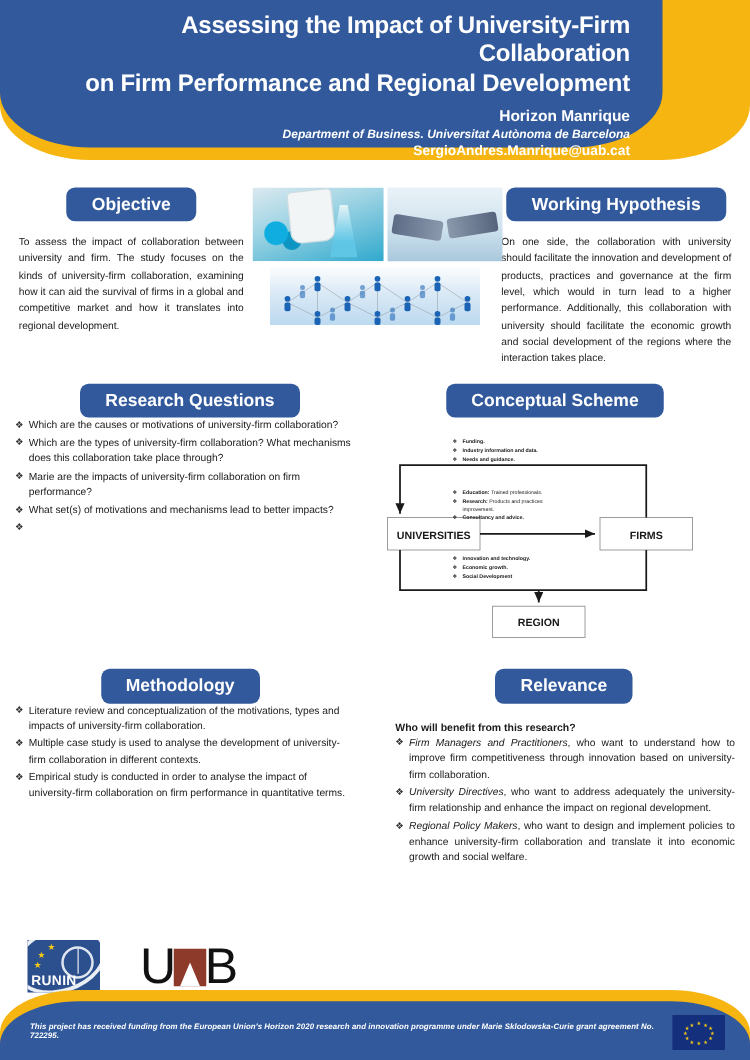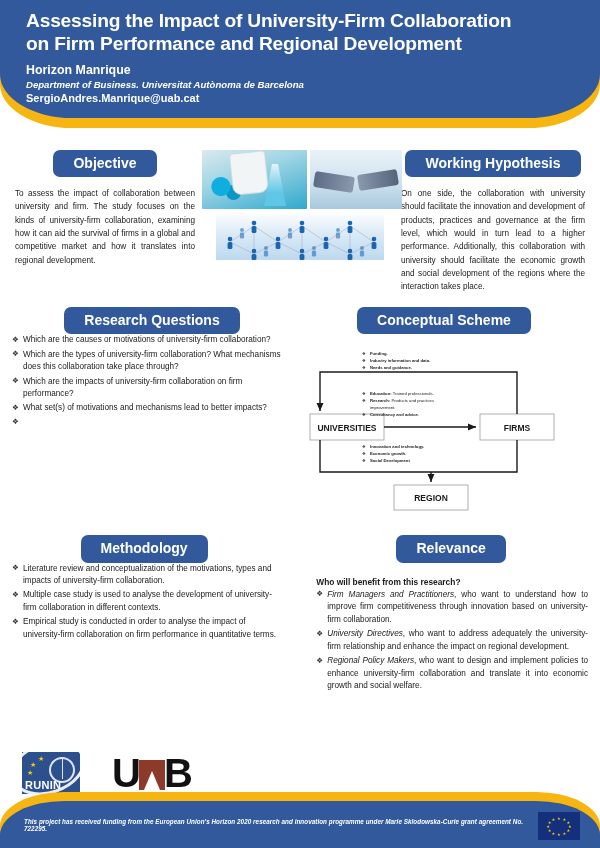--- a/index.html
+++ b/index.html
@@ -27,28 +27,28 @@
     left: 0; top: 0;
     width: 600px;
     height: 128px;
     background: #f6b511;
     border-bottom-left-radius: 72px 44px;
     border-bottom-right-radius: 72px 44px;
   }
   .header-blue {
     position: absolute;
     left: 0; top: 0;
-    width: 600px;
+    width: 530px;
     height: 118px;
     background: #31599c;
     border-bottom-left-radius: 72px 44px;
     border-bottom-right-radius: 72px 44px;
     box-sizing: border-box;
     padding: 9px 26px 0 26px;
-    text-align: left;
+    text-align: right;
   }
   .poster-title {
     font-size: 19.2px;
     font-weight: bold;
     line-height: 1.22;
     color: #ffffff;
     letter-spacing: -0.2px;
     margin: 0;
   }
   .author-name {
@@ -261,21 +261,21 @@
     line-height: 1.08;
     border-left: 2px solid #b9c2cf;
     padding-left: 6px;
   }
   .lt1 { font-size: 11px; font-weight: bold; color: #2c4f8e; }
   .lt1 .muted { color: #8e99a8; font-weight: bold; }
   .lt2 { font-size: 6.6px; font-weight: bold; color: #2c4f8e; letter-spacing: .1px;}
   .logo-uab {
     margin-left: 22px;
     font-size: 40px;
-    font-weight: bold;
+    font-weight: normal;
     letter-spacing: -1px;
     color: #111111;
     position: relative;
     line-height: 40px;
   }
   .logo-uab .a-block {
     display: inline-block;
     width: 26px; height: 30px;
     background: #8e3a2a;
     position: relative;
@@ -454,21 +454,21 @@
 
 <div class="row2">
 
   <div class="col-rq">
     <div class="pill-row">
       <span class="pill">Research Questions</span>
     </div>
     <ul class="bullets rq-list" id="rq-list">
         <li><span class="bul">❖</span><span>Which are the causes or motivations of university-firm collaboration?</span></li>
         <li><span class="bul">❖</span><span>Which are the types of university-firm collaboration? What mechanisms does this collaboration take place through?</span></li>
-        <li><span class="bul">❖</span><span>Which are the impacts of university-firm collaboration on firm performance?</span></li>
+        <li><span class="bul">❖</span><span>Marie are the impacts of university-firm collaboration on firm performance?</span></li>
         <li><span class="bul">❖</span><span>What set(s) of motivations and mechanisms lead to better impacts?</span></li>
         <li><span class="bul">❖</span></li>
       </ul>
   </div>
 
   <div class="col-scheme">
     <div class="pill-row">
       <span class="pill">Conceptual Scheme</span>
     </div>
     <div class="scheme-box">

